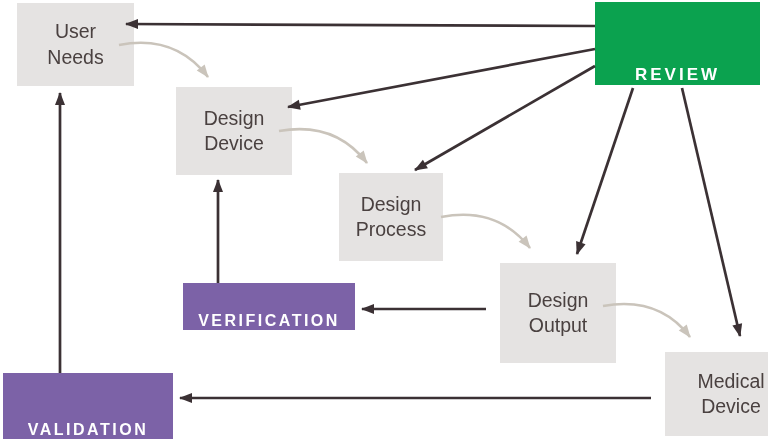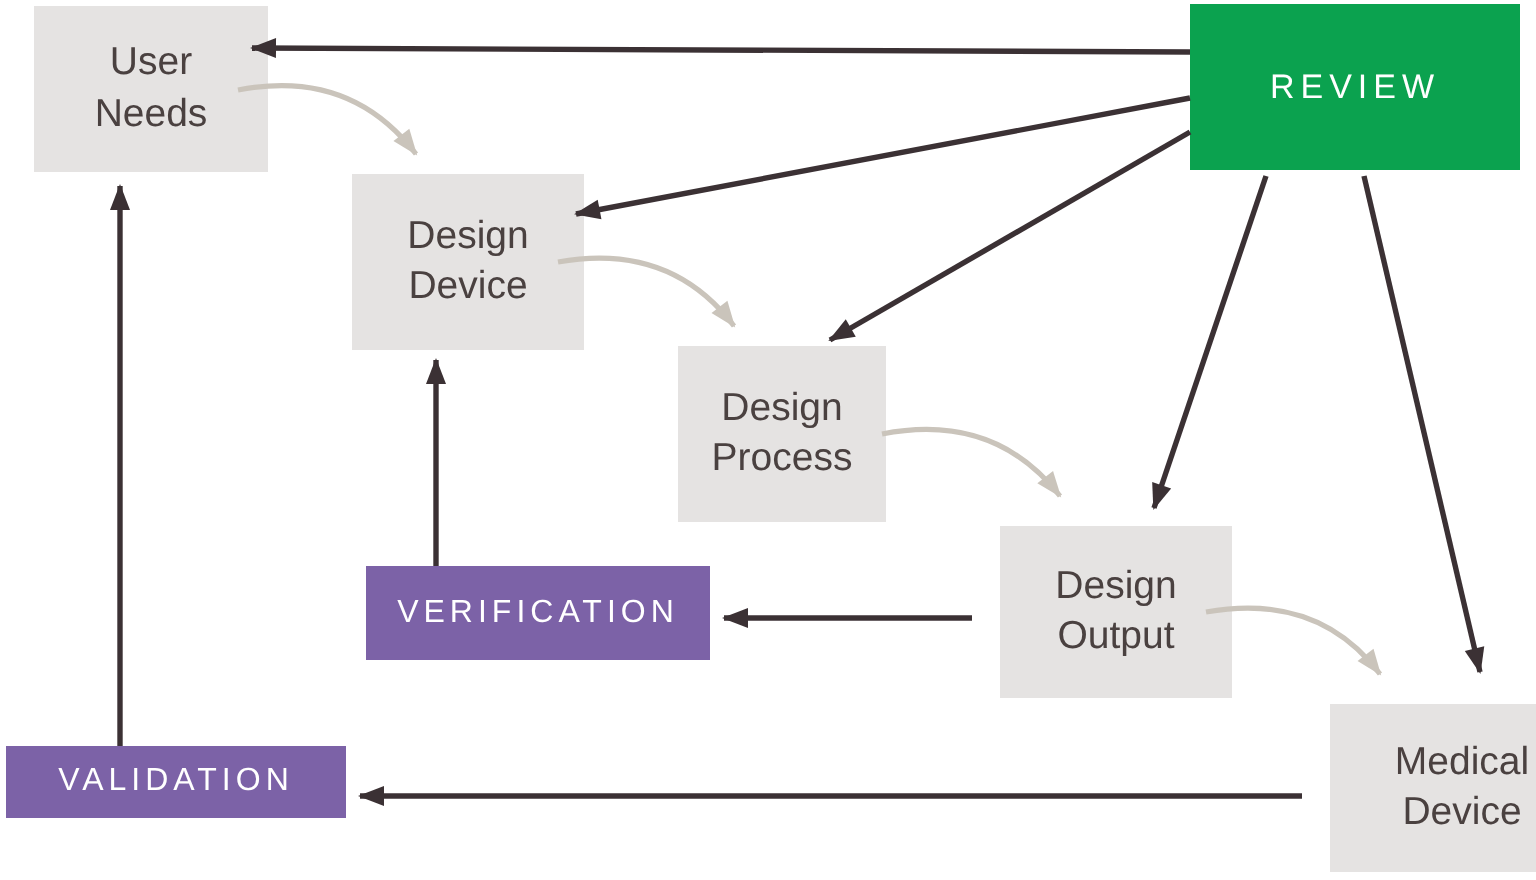--- a/index.html
+++ b/index.html
@@ -19,22 +19,23 @@
   .stage{
     background:var(--stage-fill,#e5e3e2);
     color:var(--stage-text,#4a4140);
     font-size:19.5px;
     line-height:1.3;
     margin-left:14px;
   }
   .stage span{display:inline-block;max-width:92px;}
   .control{
     color:var(--control-text,#fff);
-    font-weight:normal;
+    font-weight:bold;
     letter-spacing:2.5px;
+    align-items:flex-end;
   }
   .control-review{background:var(--review-green,#0ba24f);font-size:17px;letter-spacing:3px;}
   .control-purple{background:var(--verification-purple,#7c62a7);font-size:16px;}
   svg.edges{
     position:absolute;left:0;top:0;width:768px;height:440px;
     pointer-events:none;
   }
   .edge-dark{stroke:var(--arrow-dark,#3b3134);stroke-width:2.7;fill:none;}
   .edge-gray{stroke:var(--arrow-flow-gray,#cac4bb);stroke-width:2.6;fill:none;}
   .head-dark{fill:var(--arrow-dark,#3b3134);}
@@ -50,37 +51,37 @@
   </div>
 
   <div class="node stage" style="left:162px;top:87px;width:116px;height:88px">
     <span>Design Device</span>
   </div>
 
   <div class="node stage" style="left:325px;top:173px;width:104px;height:88px">
     <span>Design Process</span>
   </div>
 
-  <div class="node stage" style="left:486px;top:263px;width:116px;height:86px">
+  <div class="node stage" style="left:486px;top:263px;width:116px;height:100px">
     <span>Design Output</span>
   </div>
 
   <div class="node stage" style="left:651px;top:352px;width:132px;height:84px">
     <span>Medical Device</span>
   </div>
 
   <div class="node control control-review" style="left:595px;top:2px;width:165px;height:83px">
     <span>REVIEW</span>
   </div>
 
   <div class="node control control-purple" style="left:183px;top:283px;width:172px;height:47px">
     <span>VERIFICATION</span>
   </div>
 
-  <div class="node control control-purple" style="left:3px;top:373px;width:170px;height:36px">
+  <div class="node control control-purple" style="left:3px;top:373px;width:170px;height:66px">
     <span>VALIDATION</span>
   </div>
 
   <svg class="edges" viewBox="0 0 768 440">
     <defs>
       <marker id="headDark" markerUnits="userSpaceOnUse" markerWidth="15" markerHeight="12" viewBox="0 0 15 12" refX="13" refY="6" orient="auto">
         <path class="head-dark" d="M1,1 L14,6 L1,11 Z"></path>
       </marker>
       <marker id="headGray" markerUnits="userSpaceOnUse" markerWidth="15" markerHeight="12" viewBox="0 0 15 12" refX="13" refY="6" orient="auto">
         <path class="head-gray" d="M1,1 L14,6 L1,11 Z"></path>

